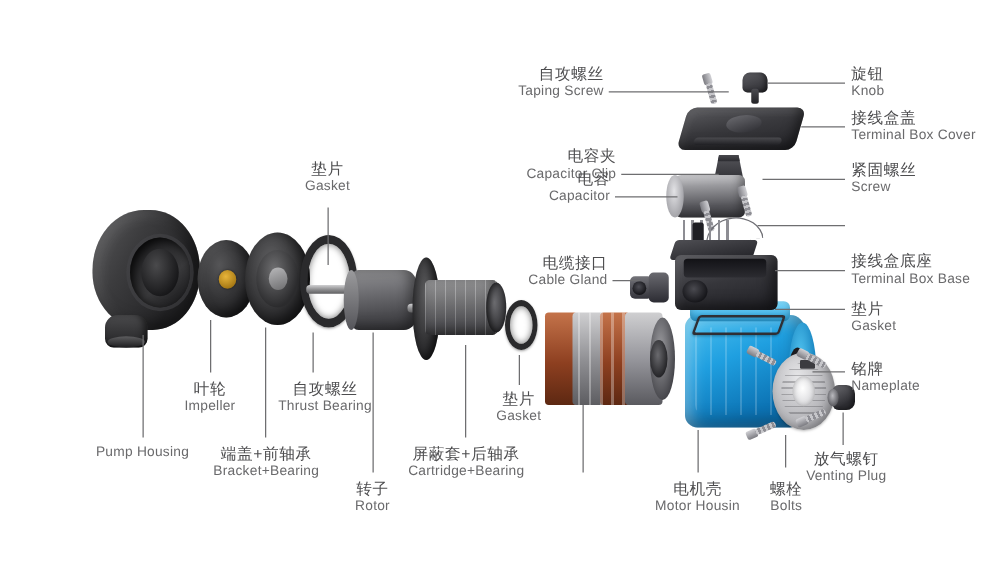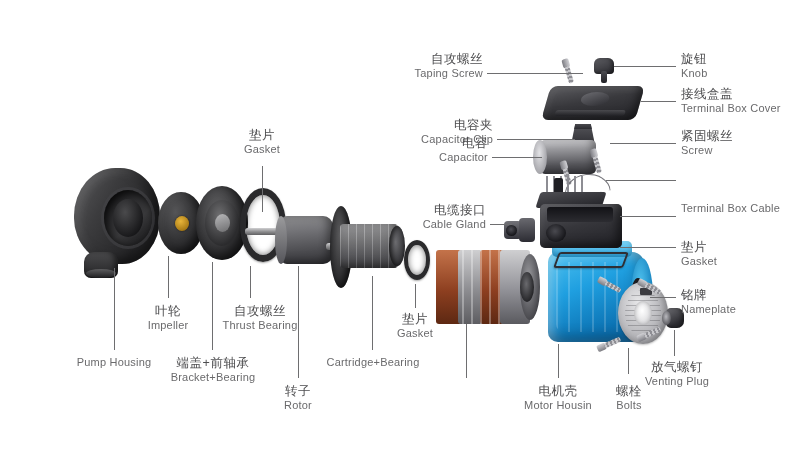--- a/index.html
+++ b/index.html
@@ -517,21 +517,22 @@
     <span class="en">Terminal Box Cover</span>
   </div>
 
   <div class="lbl l" style="left:681px;top:129px;">
     <span class="cn">紧固螺丝</span>
     <span class="en">Screw</span>
   </div>
 
 
   <div class="lbl l" style="left:681px;top:202px;">
-    <span class="en">Terminal Box Cable</span>
+    <span class="cn">接线盒底座</span>
+    <span class="en">Terminal Box Base</span>
   </div>
 
   <div class="lbl l" style="left:681px;top:240px;">
     <span class="cn">垫片</span>
     <span class="en">Gasket</span>
   </div>
 
   <div class="lbl l" style="left:681px;top:288px;">
     <span class="cn">铭牌</span>
     <span class="en">Nameplate</span>
@@ -560,20 +561,21 @@
     <span class="cn">自攻螺丝</span>
     <span class="en">Thrust Bearing</span>
   </div>
 
   <div class="lbl c" style="left:272px;top:384px;width:52px;">
     <span class="cn">转子</span>
     <span class="en">Rotor</span>
   </div>
 
   <div class="lbl c" style="left:310px;top:356px;width:126px;">
+    <span class="cn">屏蔽套+后轴承</span>
     <span class="en">Cartridge+Bearing</span>
   </div>
 
   <div class="lbl c" style="left:383px;top:312px;width:64px;">
     <span class="cn">垫片</span>
     <span class="en">Gasket</span>
   </div>
 
 
   <div class="lbl c" style="left:520px;top:384px;width:76px;">

